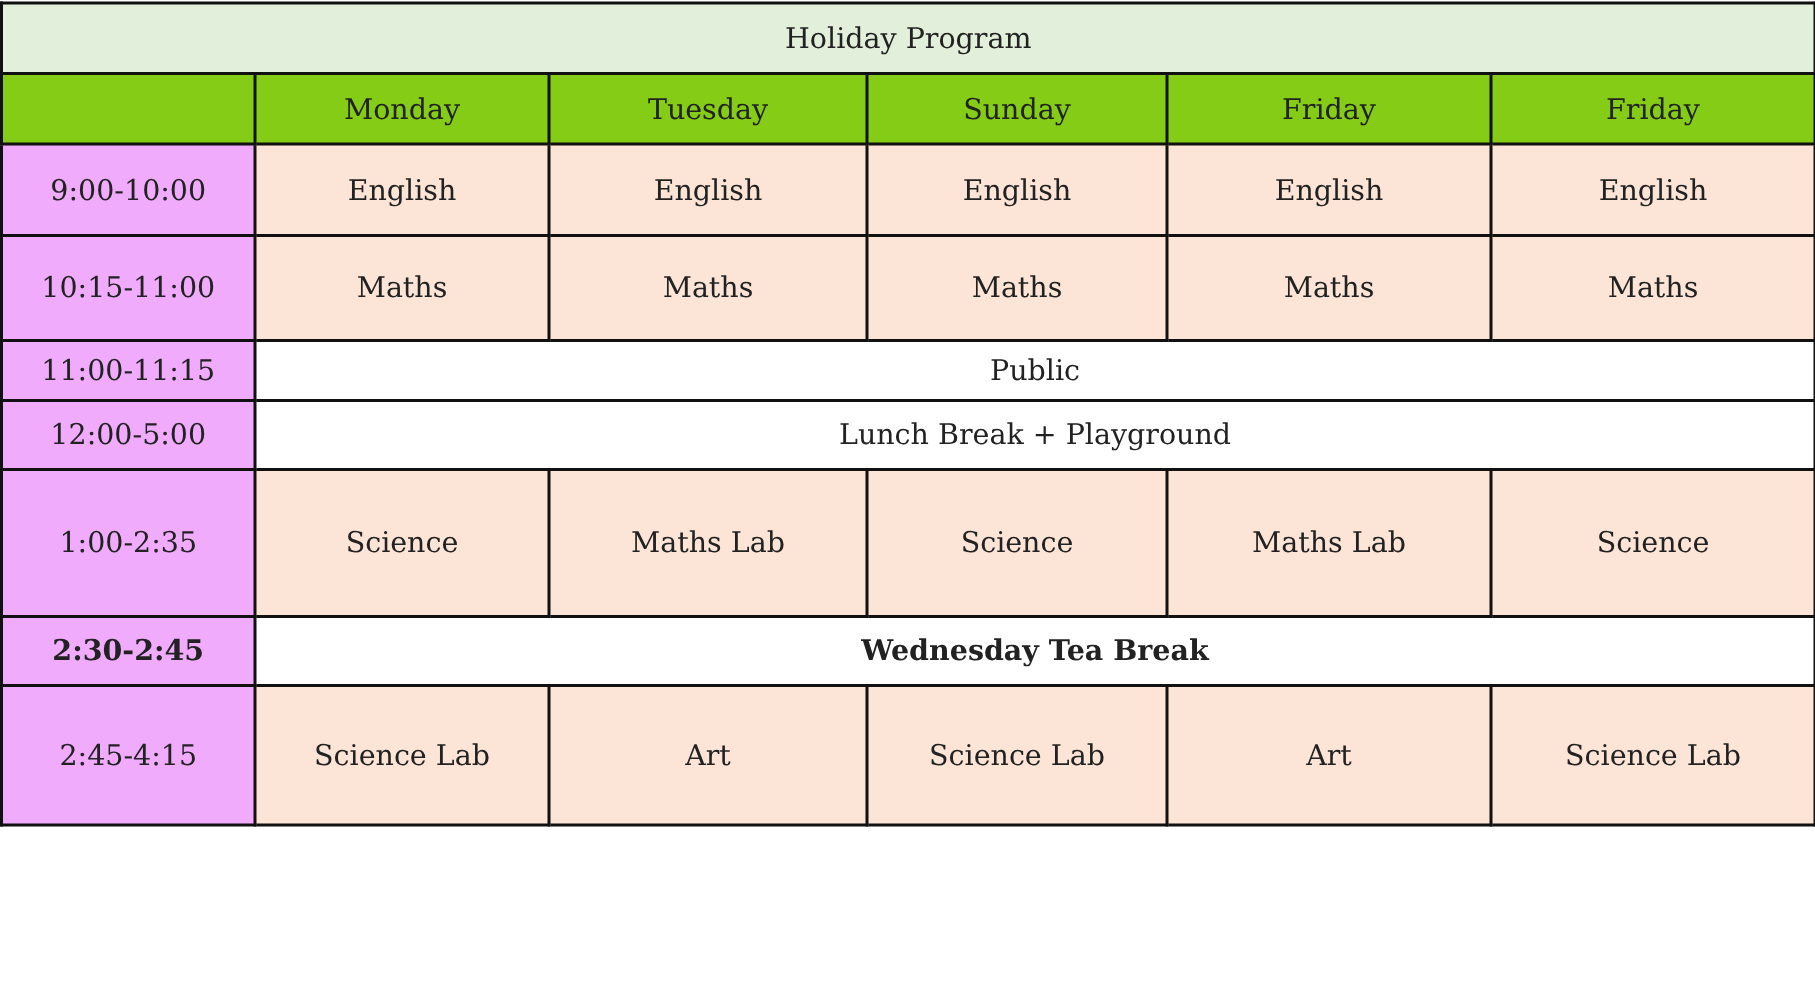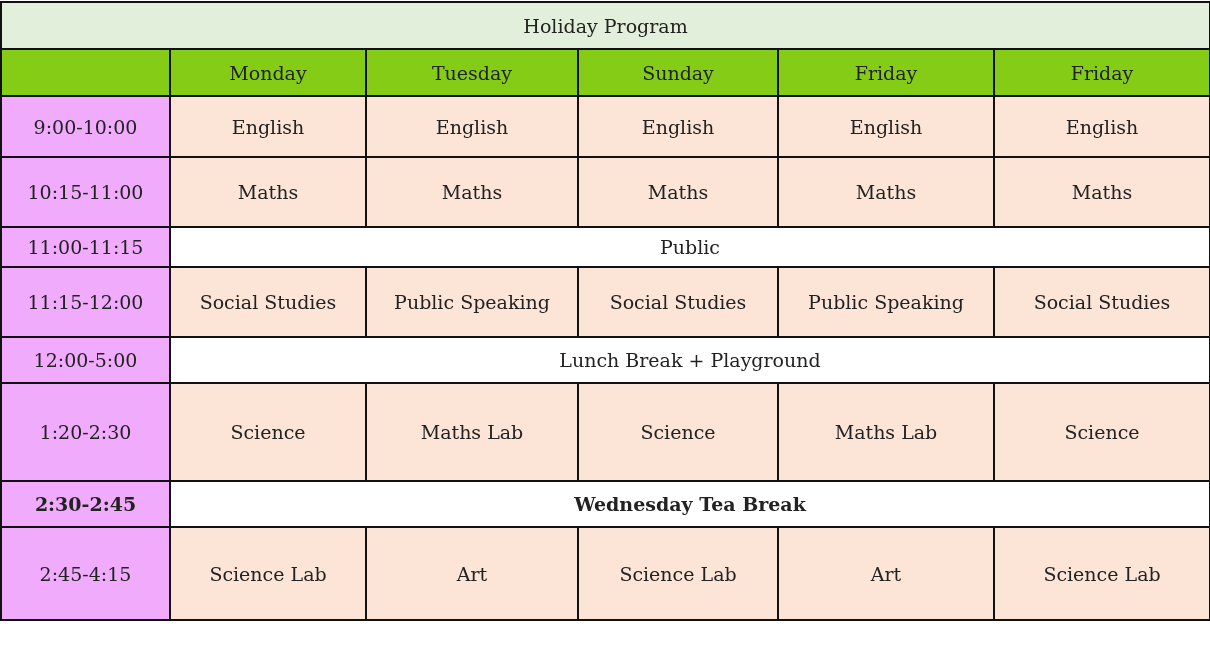--- a/index.html
+++ b/index.html
@@ -69,34 +69,26 @@
     <td class="cls">Maths</td>
     <td class="cls">Maths</td>
     <td class="cls">Maths</td>
     <td class="cls">Maths</td>
     <td class="cls">Maths</td>
   </tr>
   <tr class="r4">
     <td class="time">11:00-11:15</td>
     <td class="brk" colspan="5">Public</td>
   </tr>
-  <tr class="r5">
-    <td class="time">11:15-12:00</td>
-    <td class="cls">Social Studies</td>
-    <td class="cls">Public Speaking</td>
-    <td class="cls">Social Studies</td>
-    <td class="cls">Public Speaking</td>
-    <td class="cls">Social Studies</td>
-  </tr>
   <tr class="r6">
     <td class="time">12:00-5:00</td>
     <td class="brk" colspan="5">Lunch Break + Playground</td>
   </tr>
   <tr class="r7">
-    <td class="time">1:20-2:30</td>
+    <td class="time">1:00-2:35</td>
     <td class="cls">Science</td>
     <td class="cls">Maths Lab</td>
     <td class="cls">Science</td>
     <td class="cls">Maths Lab</td>
     <td class="cls">Science</td>
   </tr>
   <tr class="r8">
     <td class="time">2:30-2:45</td>
     <td class="brk" colspan="5">Wednesday Tea Break</td>
   </tr>

